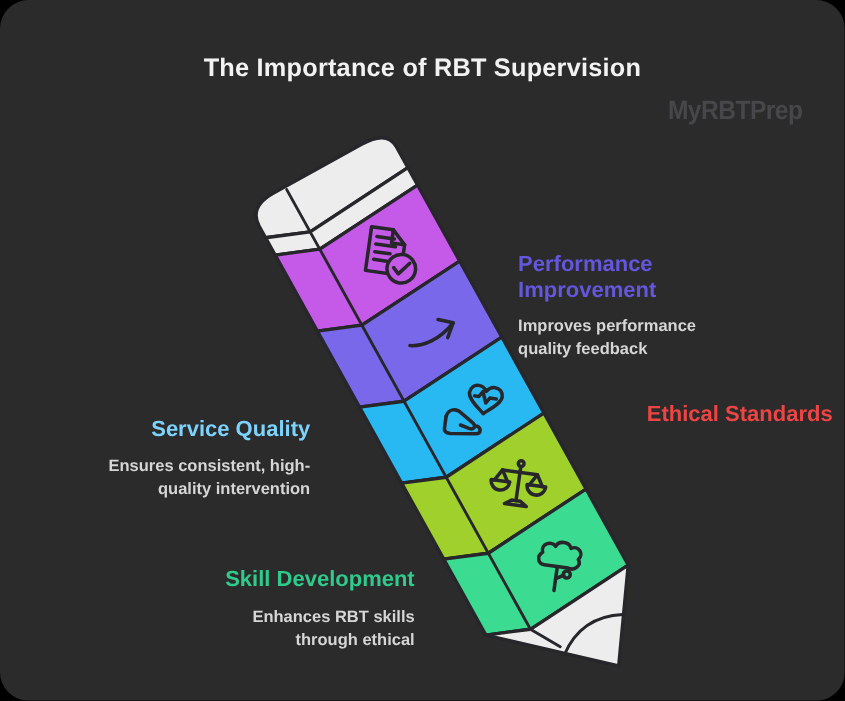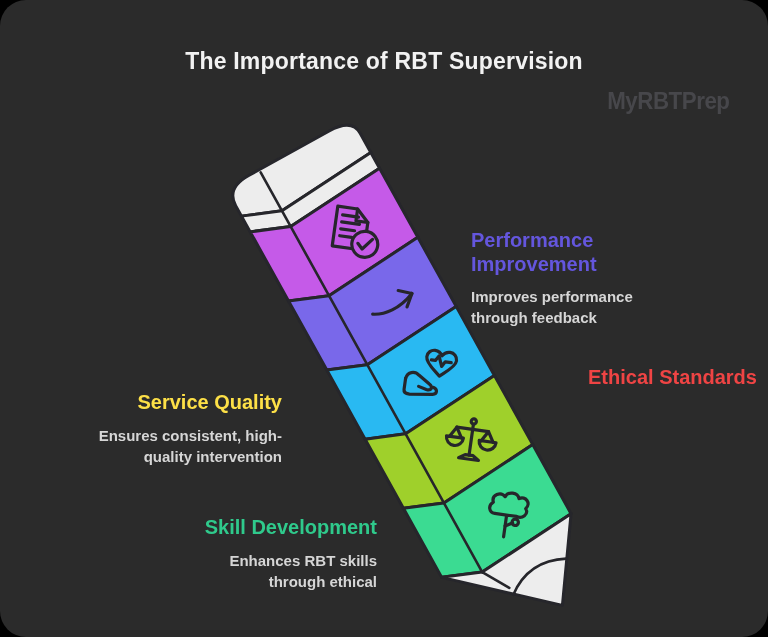--- a/index.html
+++ b/index.html
@@ -110,25 +110,25 @@
         <circle cx="7.5" cy="10" r="3.2"></circle>
       </g>
     </g>
   </svg>
 
 
   <div class="label label--performance">
     <div class="label-heading" style="color: rgb(100, 86, 221);">Performance
 Improvement</div>
     <div class="label-body">Improves performance
-through feedback</div>
+quality feedback</div>
   </div>
 
   <div class="label label--service">
-    <div class="label-heading" style="color: #fde047; margin-top: 12px;">Service Quality</div>
+    <div class="label-heading" style="color: #7dd3fc;">Service Quality</div>
     <div class="label-body">Ensures consistent, high-
 quality intervention</div>
   </div>
 
   <div class="label label--ethical">
     <div class="label-heading" style="color: #ef4444;">Ethical Standards</div>
   </div>
 
   <div class="label label--skill">
     <div class="label-heading" style="color: rgb(47, 202, 140); text-align: right;">Skill Development</div>

